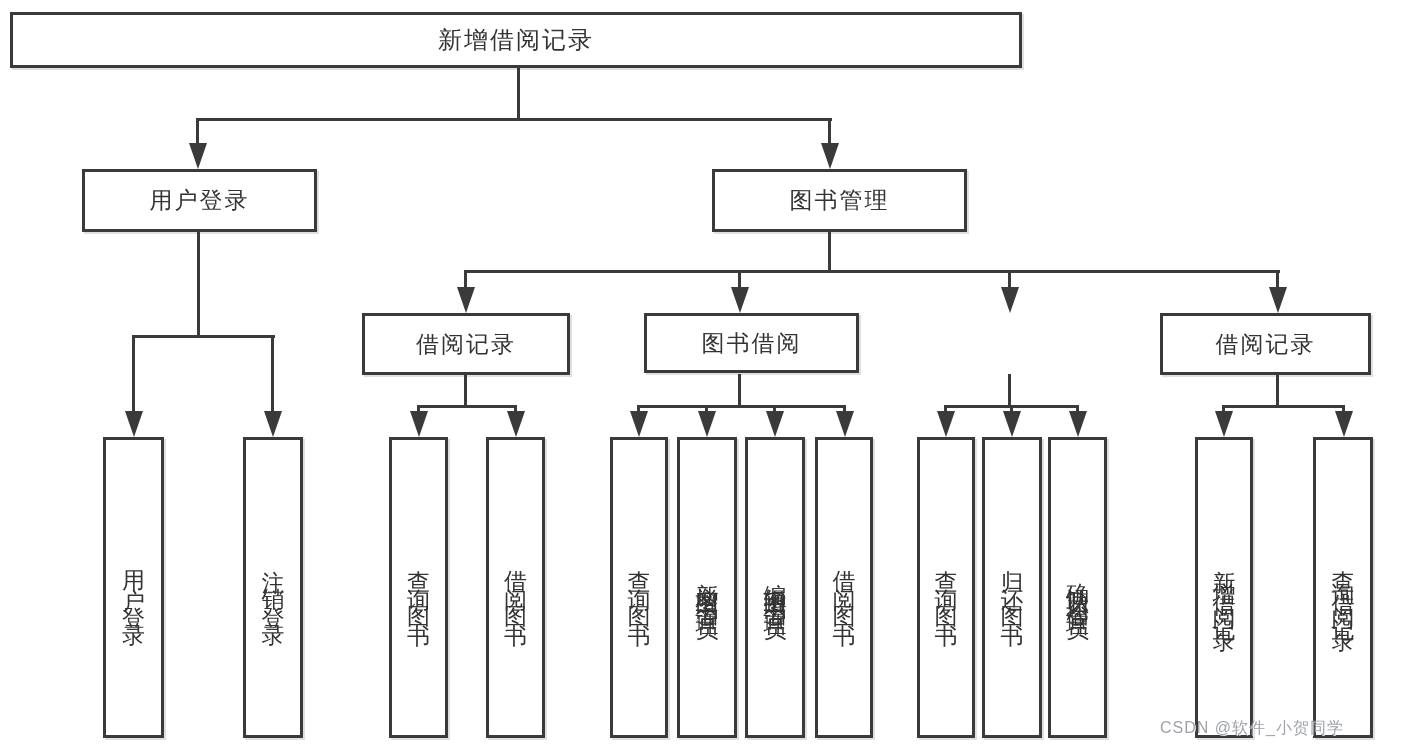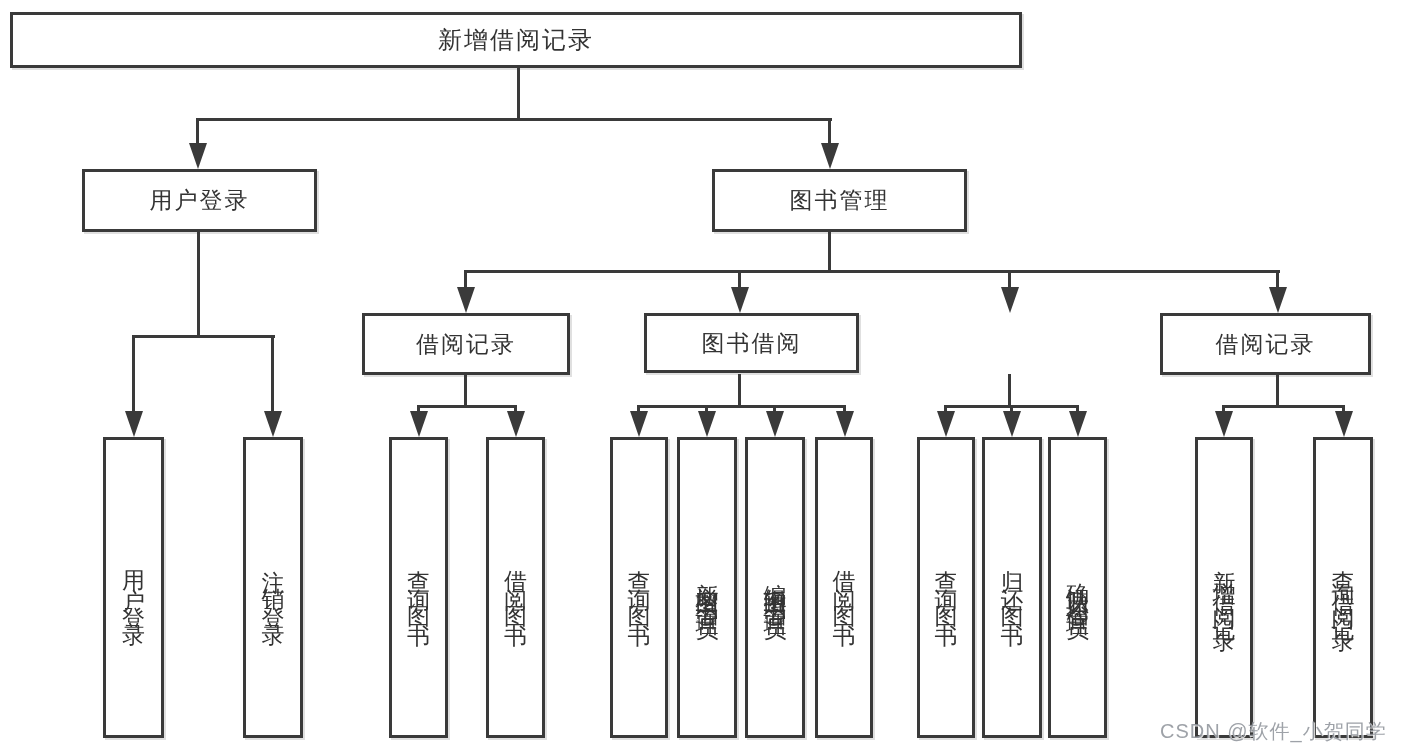--- a/index.html
+++ b/index.html
@@ -57,21 +57,21 @@
     bottom:-26px;
     width:0;height:0;
     border-left:9px solid transparent;
     border-right:9px solid transparent;
     border-top:26px solid var(--line);
   }
   
   .watermark{
     position:absolute;
     left:1160px;top:718px;
-    font-size:20px;
+    font-size:16px;
     color:rgba(148,152,158,0.9);
     letter-spacing:1px;
     text-shadow:1px 1px 0 rgba(255,255,255,0.8);
     white-space:nowrap;
   }
 </style>
 </head>
 <body>
 
 <div class="canvas">

